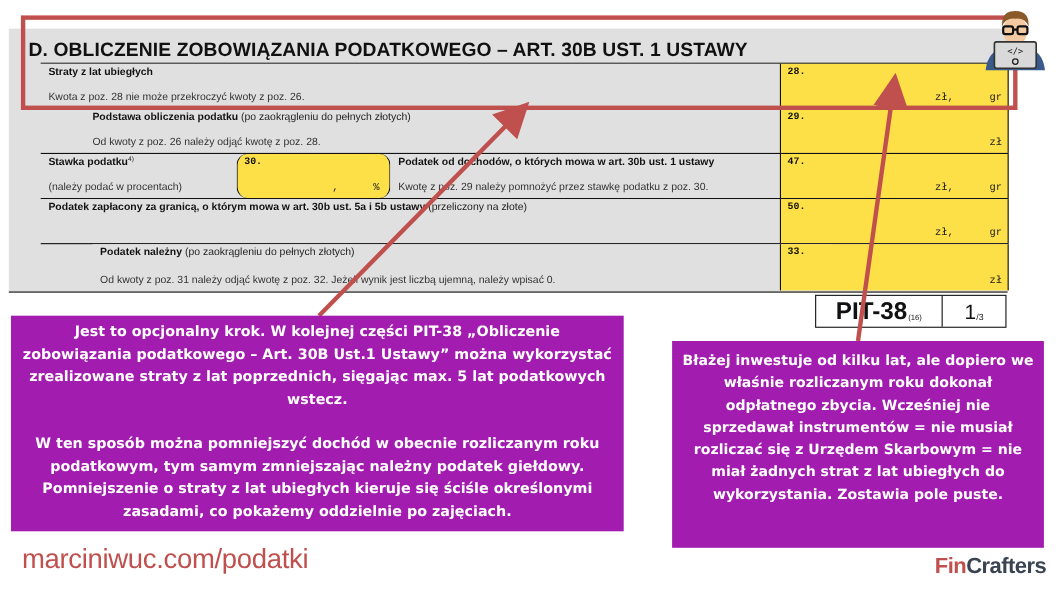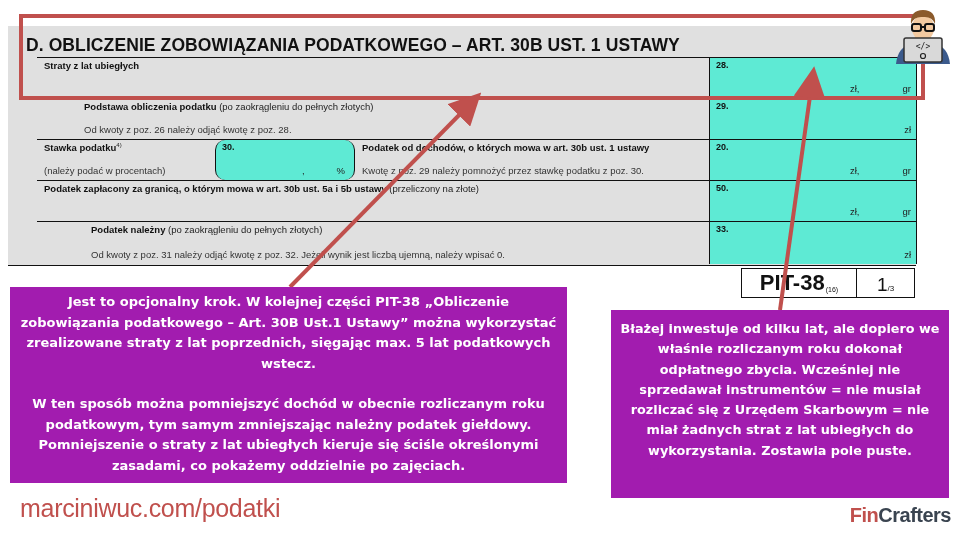--- a/index.html
+++ b/index.html
@@ -6,21 +6,21 @@
   html, body { width: 960px; height: 540px; overflow: hidden; background: #ffffff; }
   body { position: relative; font-family: "Liberation Sans", sans-serif; color: #111; }
 
   
   .form-bg { position: absolute; left: 8px; top: 26px; width: 908px; height: 240px; background: #e0e0e0; }
   .form-title { position: absolute; left: 26px; top: 35px; font-size: 17.5px; font-weight: bold; letter-spacing: 0.1px; color: #111; white-space: nowrap; }
   .grid { position: absolute; left: 36px; top: 57px; width: 880px; border-left: 1.5px solid #111; }
   .row { position: absolute; left: 0; border-top: 1.5px solid #111; }
   .cell { position: absolute; top: 0; height: 100%; }
   .label-cell { background: #e0e0e0; }
-  .field-cell { background: #5eead4; border-left: 1.5px solid #111; border-right: 1.5px solid #111; }
+  .field-cell { background: #fde047; border-left: 1.5px solid #111; border-right: 1.5px solid #111; font-family: Liberation Mono, monospace; }
   .lbl { position: absolute; left: 7px; font-size: 9.5px; white-space: nowrap; color: #222; }
   .lbl.top { top: 2px; }
   .lbl.bot { bottom: 4px; color: #333; }
   .lbl b { font-weight: bold; color: #111; }
   .num { position: absolute; left: 6px; top: 2px; font-size: 9px; font-weight: bold; }
   .unit { position: absolute; bottom: 4px; font-size: 9.5px; color: #222; }
   .bottom-line { position: absolute; left: 8px; top: 265px; width: 908px; border-top: 1.5px solid #111; }
 
   
   .pit-box { position: absolute; left: 741px; top: 268px; width: 174px; height: 30px; border: 1.5px solid #111; background: #fff; display: flex; }
@@ -53,20 +53,21 @@
 <body>
 
 <div class="form-bg"></div>
 <div class="form-title">D. OBLICZENIE ZOBOWIĄZANIA PODATKOWEGO – ART. 30B UST. 1 USTAWY</div>
 
 <div class="grid">
 
   <div class="row" style="top:0;width:880px;height:41px;">
     <div class="cell label-cell" style="left:0;width:672px;">
       <div class="lbl top"><b>Straty z lat ubiegłych</b></div>
+      <div class="lbl bot">Kwota z poz. 28 nie może przekroczyć kwoty z poz. 26.</div>
     </div>
     <div class="cell field-cell" style="left:672px;width:208px;">
       <span class="num">28.</span>
       <span class="unit" style="left:140px;">zł,</span>
       <span class="unit" style="right:5px;">gr</span>
     </div>
   </div>
 
   <div class="row" style="top:41px;width:880px;height:41px;">
     <div class="cell label-cell" style="left:0;width:672px;margin-left:40px;">
@@ -87,21 +88,21 @@
     <div class="cell field-cell" style="left:178px;width:140px;border-radius:10px;">
       <span class="num">30.</span>
       <span class="unit" style="left:86px;">,</span>
       <span class="unit" style="right:9px;">%</span>
     </div>
     <div class="cell label-cell" style="left:318px;width:354px;">
       <div class="lbl top"><b>Podatek od dochodów, o których mowa w art. 30b ust. 1 ustawy</b></div>
       <div class="lbl bot">Kwotę z poz. 29 należy pomnożyć przez stawkę podatku z poz. 30.</div>
     </div>
     <div class="cell field-cell" style="left:672px;width:208px;">
-      <span class="num">20.</span>
+      <span class="num">47.</span>
       <span class="unit" style="left:140px;">zł,</span>
       <span class="unit" style="right:5px;">gr</span>
     </div>
   </div>
 
   <div class="row" style="top:123px;width:880px;height:41px;">
     <div class="cell label-cell" style="left:0;width:672px;">
       <div class="lbl top"><b>Podatek zapłacony za granicą, o którym mowa w art. 30b ust. 5a i 5b ustawy</b><span> (przeliczony na złote)</span></div>
     </div>
     <div class="cell field-cell" style="left:672px;width:208px;">

